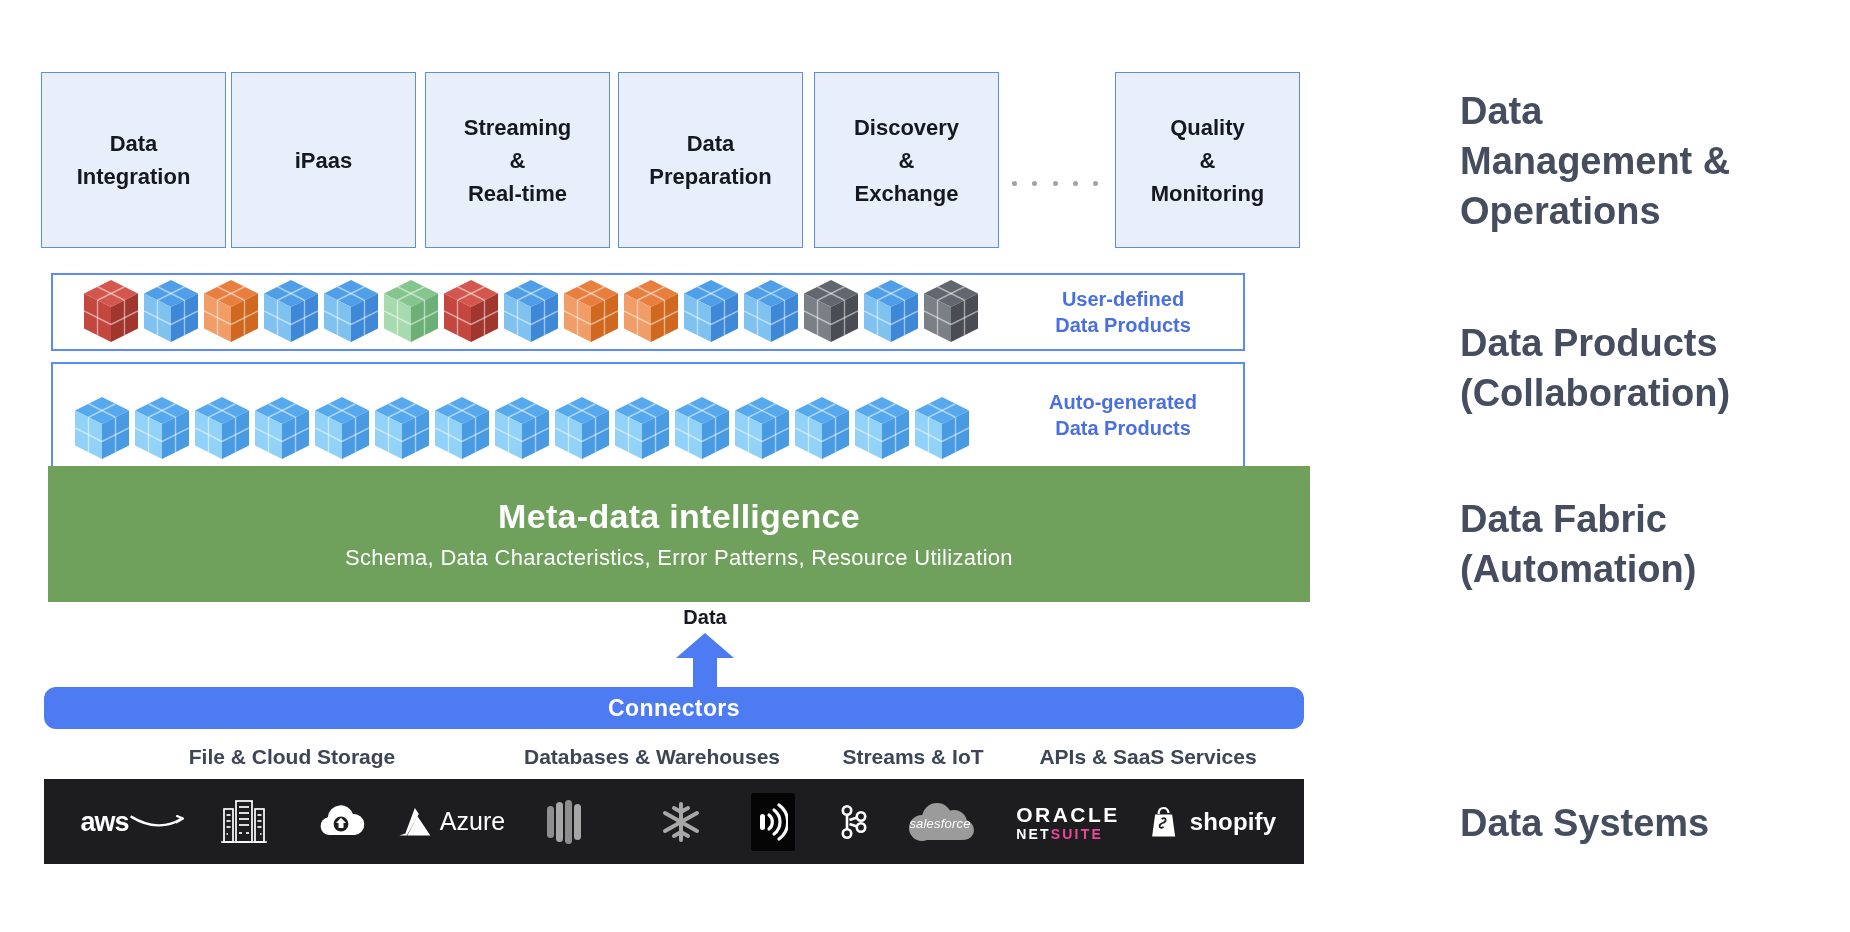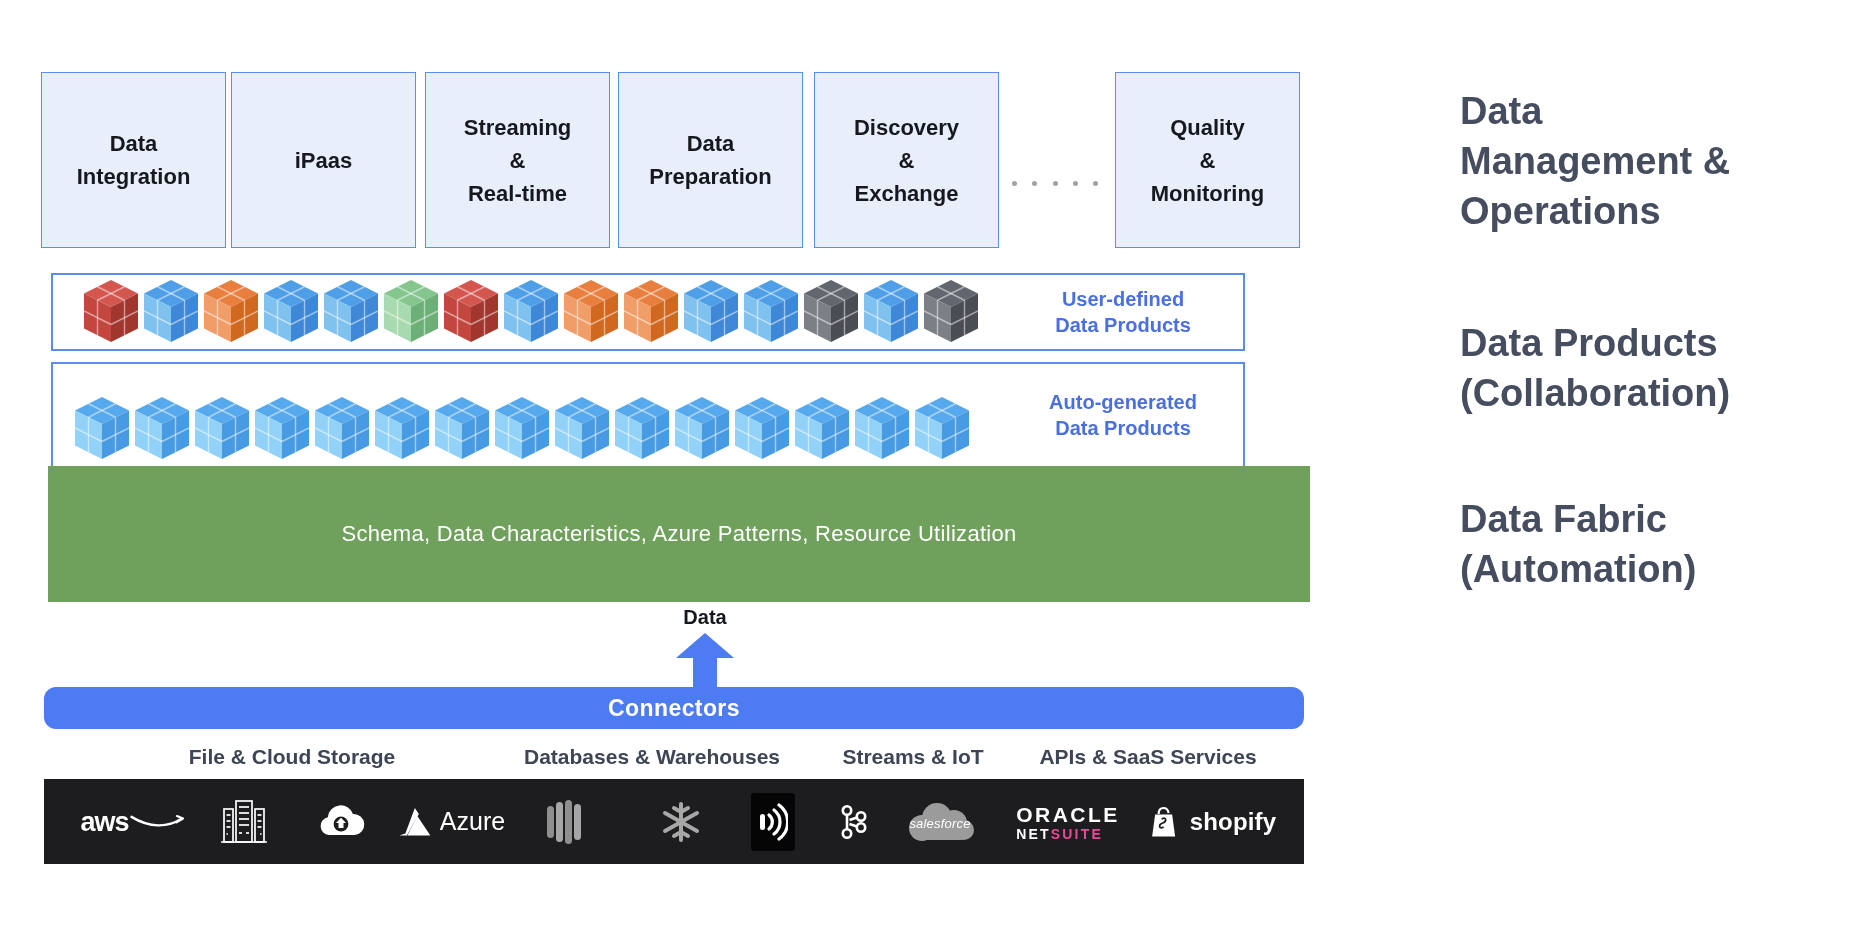--- a/index.html
+++ b/index.html
@@ -494,21 +494,22 @@
               <line x1="40.5" y1="20.25" x2="40.5" y2="55.25"></line>
       <line x1="0" y1="31" x2="27" y2="44.5"></line>
               <line x1="54" y1="31" x2="27" y2="44.5"></line>
     </g>
           </svg></span>
       </div>
     <div class="plabel">Auto-generated<br>Data Products</div>
   </div>
 
   <div class="fabric">
-    <div class="s">Schema, Data Characteristics, Azure Patterns, Resource Utilization</div>
+    <div class="t">Meta-data intelligence</div>
+    <div class="s">Schema, Data Characteristics, Error Patterns, Resource Utilization</div>
   </div>
 
   <div class="data-label">Data</div>
   <div class="up-arrow">
     <svg width="58" height="54" viewBox="0 0 58 54">
       <polygon points="29,0 58,25 41,25 41,54 17,54 17,25 0,25" fill="#4D7CF2"></polygon>
     </svg>
   </div>
 
   <div class="connectors">
@@ -634,14 +635,15 @@
         <path d="M12 14 q4 -2 4 1 q0 2 -3 3 q-3 1 -3 3 q0 3 4 1" stroke="#1D1D1F" stroke-width="1.8" fill="none"></path>
       </svg>
       <span class="txt">shopify</span>
     </div>
 
   </div>
 
   <div class="rh h1">Data<br>Management &amp;<br>Operations</div>
   <div class="rh h2">Data Products<br>(Collaboration)</div>
   <div class="rh h3">Data Fabric<br>(Automation)</div>
+  <div class="rh h4">Data Systems</div>
 
 </div>
 
 </body></html>

